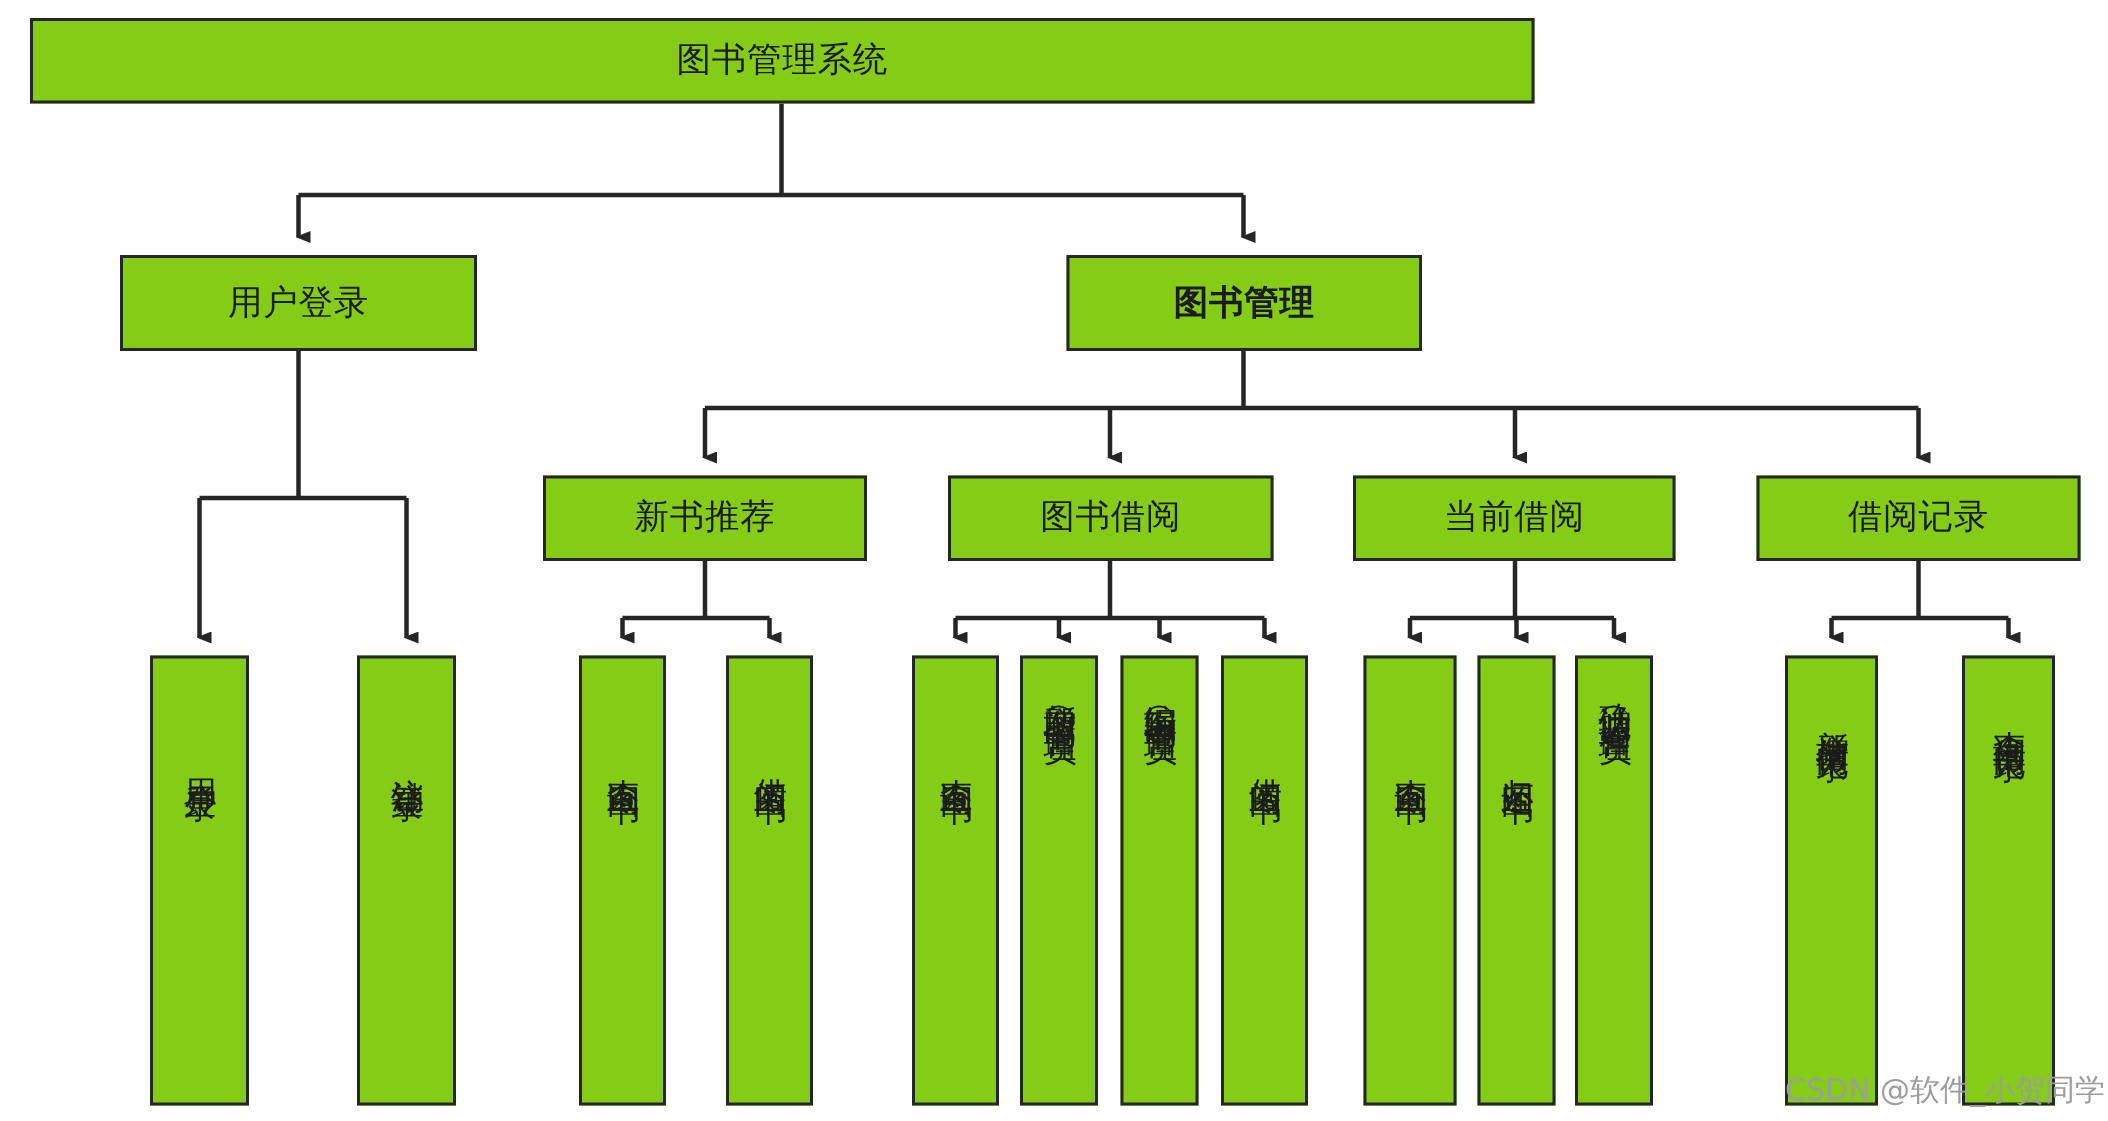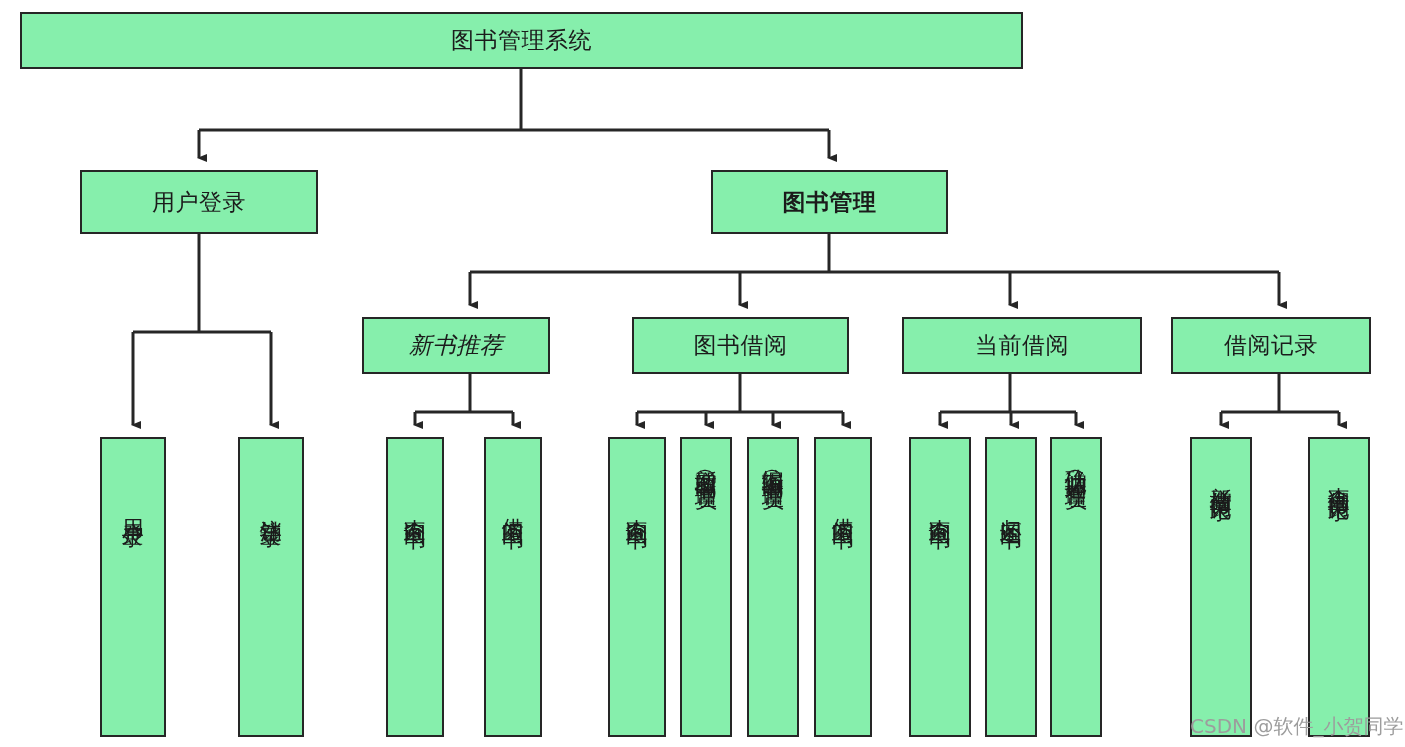--- a/index.html
+++ b/index.html
@@ -17,21 +17,21 @@
   #diagram-root {
     position: absolute;
     left: 0;
     top: 0;
     width: 1405px;
     height: 747px;
   }
   .node-box {
     position: absolute;
     box-sizing: border-box;
-    background: #86efac;
+    background: #84cc16;
     border: 2.5px solid #262626;
     display: flex;
     align-items: center;
     justify-content: center;
   }
   .node-label {
     color: #1b1b1b;
     font-size: 23px;
     line-height: 1.15;
     letter-spacing: 0.5px;
@@ -131,30 +131,30 @@
 
   <div id="level2-layer">
       <div class="node-box" style="left: 80px; top: 170px; width: 238px; height: 64px;">
         <span class="node-label">用户登录</span>
       </div>
       <div class="node-box" style="left: 711px; top: 170px; width: 237px; height: 64px; font-weight: bold;">
         <span class="node-label">图书管理</span>
       </div>
     </div>
   <div id="level3-layer">
-      <div class="node-box" style="left: 362px; top: 317px; width: 188px; height: 57px; font-style: italic;">
+      <div class="node-box" style="left: 362px; top: 317px; width: 216px; height: 57px;">
         <span class="node-label">新书推荐</span>
       </div>
       <div class="node-box" style="left: 632px; top: 317px; width: 217px; height: 57px;">
         <span class="node-label">图书借阅</span>
       </div>
-      <div class="node-box" style="left: 902px; top: 317px; width: 240px; height: 57px;">
+      <div class="node-box" style="left: 902px; top: 317px; width: 215px; height: 57px;">
         <span class="node-label">当前借阅</span>
       </div>
-      <div class="node-box" style="left: 1171px; top: 317px; width: 200px; height: 57px;">
+      <div class="node-box" style="left: 1171px; top: 317px; width: 216px; height: 57px;">
         <span class="node-label">借阅记录</span>
       </div>
     </div>
   <div id="leaf-layer">
       <div class="node-box vertical pad-lg" style="left: 100px; top: 437px; width: 66px; height: 300px;">
         <span class="node-label">用户登录</span>
       </div>
       <div class="node-box vertical pad-lg" style="left: 238px; top: 437px; width: 66px; height: 300px;">
         <span class="node-label">注销登录</span>
       </div>

